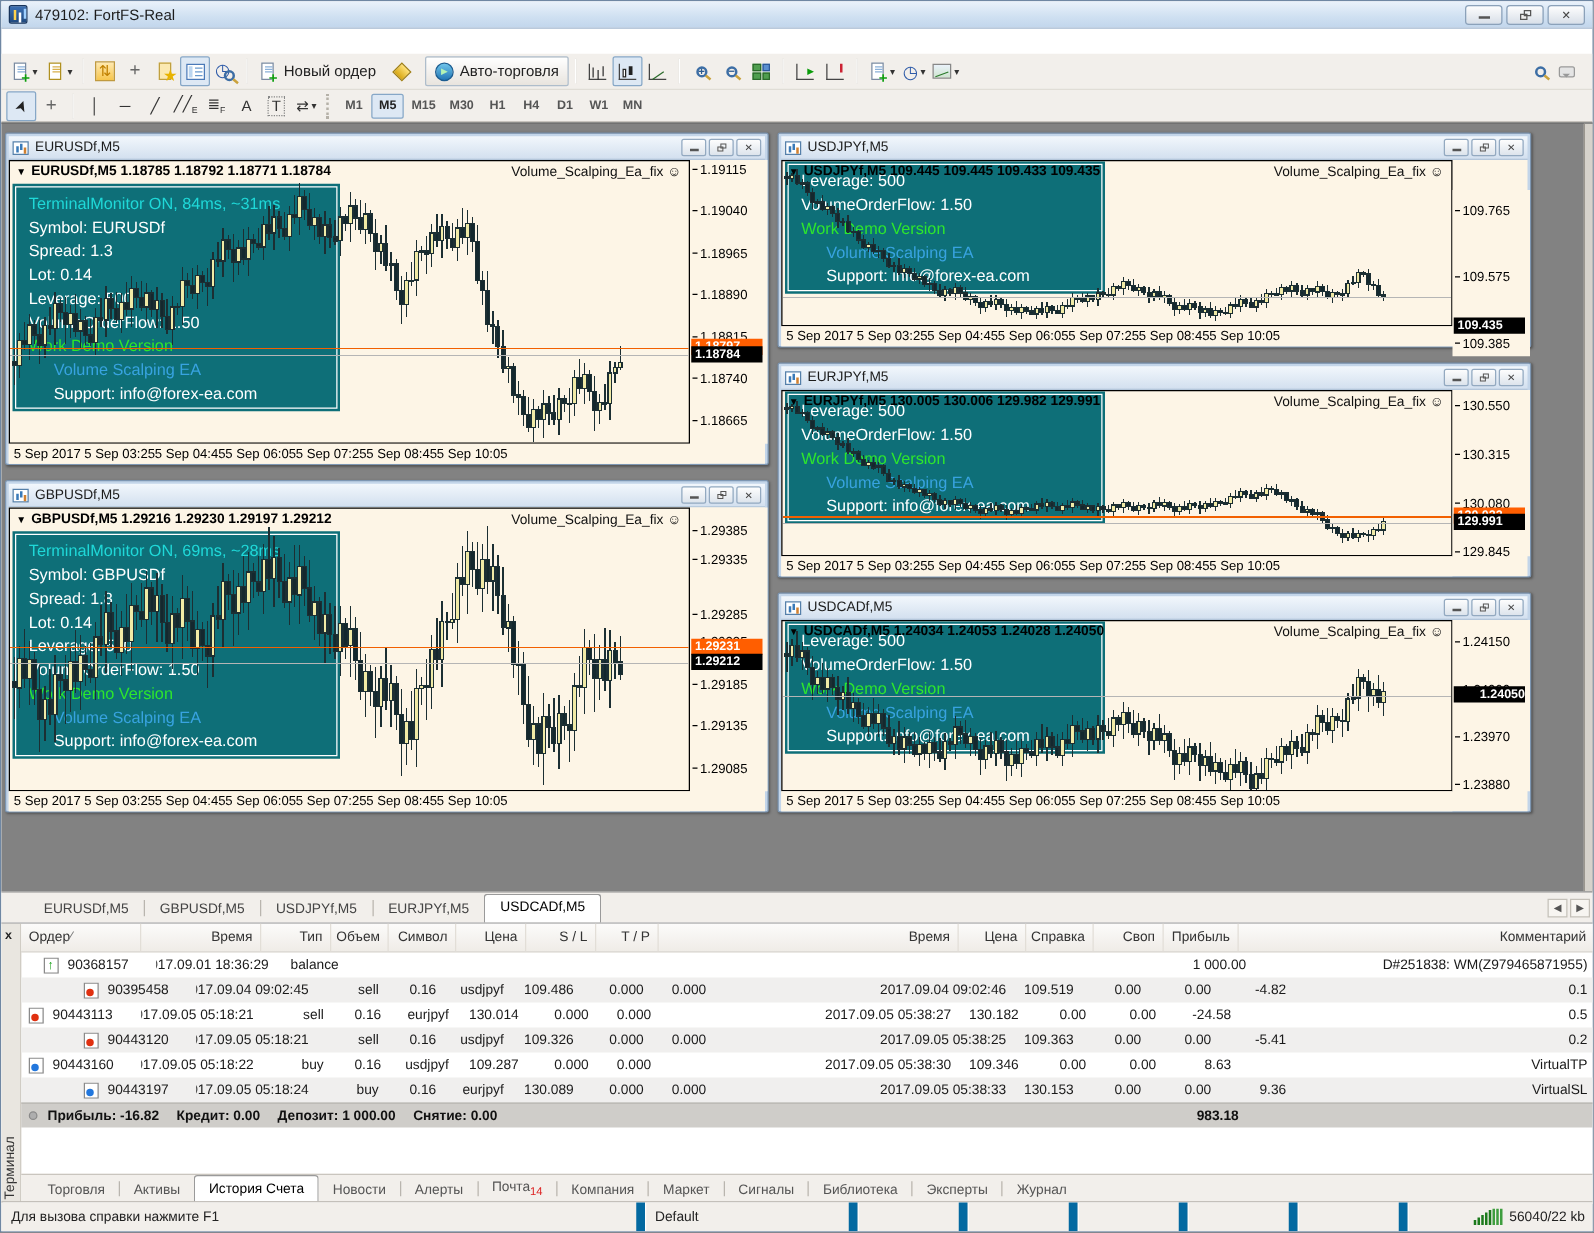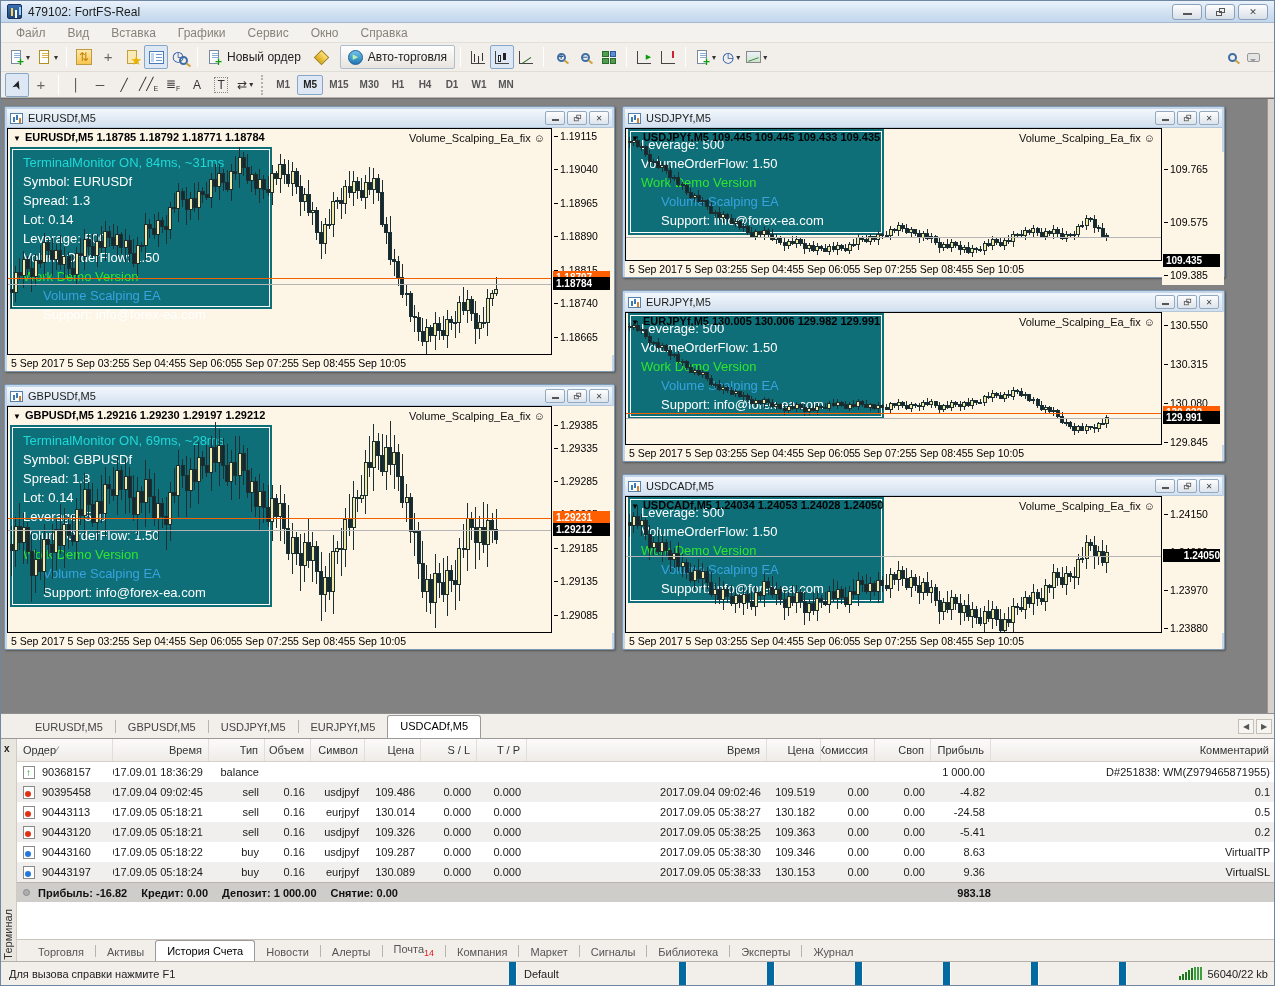--- a/index.html
+++ b/index.html
@@ -130,21 +130,21 @@
   .term-close { position:absolute; left:3px; top:4px; font-size:10px; font-weight:bold; color:#222; }
   .term-side-label { position:absolute; left:1px; bottom:4px; writing-mode:vertical-rl; transform:rotate(180deg);
     font-size:11px; color:#333; }
   .tbl { position:absolute; left:16px; top:0; right:0; }
   .tbl-row { display:grid; height:20px; align-items:center; font-size:11px; }
   .tbl-hdr { height:23px; background:linear-gradient(#fcfbfa,#efece7); border-bottom:1px solid #d5d1ca; color:#333; }
   .tbl-hdr .cell { border-right:1px solid #e2ded7; height:100%; display:flex; align-items:center; }
   .cell { padding:0 6px; overflow:hidden; white-space:nowrap; }
   .cell.r { justify-content:flex-end; text-align:right; display:flex; align-items:center; }
   .cell.l { justify-content:flex-start; display:flex; align-items:center; }
-  .tbl-row.alt { background:#f0efee; }
+  .tbl-row.alt { background:#f0efee;padding-left:44px; }
   .ord-ic { width:12px; height:13px; border:1px solid #8a8a8a; background:#fff; position:relative; margin-right:7px; flex:none; }
   .ord-ic.balance::after { content:"↑"; position:absolute; left:2px; top:0px; font-size:10px; font-weight:bold; color:#0d9c0d; }
   .ord-ic.sell::after, .ord-ic.buy::after { content:""; position:absolute; left:1px; bottom:1px; width:6px; height:6px; border-radius:50%; }
   .ord-ic.sell::after { background:#e03010; }
   .ord-ic.buy::after { background:#2277dd; }
   .summary { position:absolute; left:16px; right:0; top:143px; height:20px; background:#cfcdc9; border-top:1px solid #b8b5b0;
     display:flex; align-items:center; font-weight:bold; font-size:11px; color:#111; }
   .summary .dot { width:7px; height:7px; border-radius:50%; background:#aeaeae; border:1px solid #8a8a8a; margin:0 8px 0 6px; }
   .summary span { margin-right:14px; }
   .summary .bal { position:absolute; right:285px; margin:0; }
@@ -183,29 +183,20 @@
             <i></i>
             <b></b>
           </span>
         </div>
       <div class="wbtn">
           <span>✕</span>
         </div>
     </div>
   </div>
 
-  <div class="menubar" id="menubar">
-      <div class="menu-item">Файл</div>
-      <div class="menu-item">Вид</div>
-      <div class="menu-item">Вставка</div>
-      <div class="menu-item">Графики</div>
-      <div class="menu-item">Сервис</div>
-      <div class="menu-item">Окно</div>
-      <div class="menu-item">Справка</div>
-    </div>
 
   <div class="toolbar tb1">
     <div class="tb-btn">
         <span class="ic">
           <span class="doc">
             <i></i>
           </span>
           <span class="plus">+</span>
         </span>
         <span class="drop">▾</span>
@@ -388,21 +379,21 @@
               <span class="glyph-restore">
                 <i></i>
                 <b></b>
               </span>
             </div>
             <div class="cwbtn">✕</div>
           </div>
         </div>
         <div class="chart-body" style="height: 243px;">
           <div class="plot" style="width: 545px; height: 227px;">
-            <div class="overlay" style="left: 4px; top: 20px; width: 258px; height: 158px;">
+            <div class="overlay" style="left: 4px; top: 20px; width: 258px; height: 178px;">
               <div class="ov-line" style="color: rgb(31, 216, 216);">TerminalMonitor ON, 84ms, ~31ms</div>
               <div class="ov-line" style="color: rgb(255, 255, 255);">Symbol: EURUSDf</div>
               <div class="ov-line" style="color: rgb(255, 255, 255);">Spread: 1.3</div>
               <div class="ov-line" style="color: rgb(255, 255, 255);">Lot: 0.14</div>
               <div class="ov-line" style="color: rgb(255, 255, 255);">Leverage: 500</div>
               <div class="ov-line" style="color: rgb(255, 255, 255);">VolumeOrderFlow: 1.50</div>
               <div class="ov-line" style="color: rgb(45, 230, 45);">Work Demo Version</div>
               <div class="ov-line ind" style="color: rgb(56, 163, 224);">Volume Scalping EA</div>
               <div class="ov-line ind" style="color: rgb(255, 255, 255);">Support: info@forex-ea.com</div>
             </div>
@@ -948,21 +939,21 @@
               <rect x="482.55499999999995" y="113.4" width="3" height="9.2" fill="#14282e" stroke="#1c2f33"></rect>
               <line x1="488.1275" x2="488.1275" y1="101.7" y2="136.8" stroke="#1c2f33"></line>
               <rect x="486.6275" y="122.6" width="3" height="9.9" fill="#14282e" stroke="#1c2f33"></rect>
               <line x1="0" x2="543" y1="111.2" y2="111.2" stroke="#f26000"></line>
               <line x1="0" x2="543" y1="123.9" y2="123.9" stroke="#b5b5b5"></line>
             </svg>
           </div>
           <div class="paxis" style="left: 545px; width: 62px; height: 227px;">
             <div class="pax-lbl" style="top: 13px;">1.29385</div>
             <div class="pax-lbl" style="top: 35.5179px;">1.29335</div>
-            <div class="pax-lbl" style="top: 69px;">1.29285</div>
+            <div class="pax-lbl" style="top: 80px;">1.29285</div>
             <div class="pax-lbl" style="top: 102.482px;">1.29235</div>
             <div class="pax-lbl" style="top: 135.964px;">1.29185</div>
             <div class="pax-lbl" style="top: 169.446px;">1.29135</div>
             <div class="pax-lbl" style="top: 202.929px;">1.29085</div>
             <div class="badge ask" style="top: 104.661px;">1.29231</div>
             <div class="badge bid" style="top: 117.384px;">1.29212</div>
           </div>
           <div class="taxis" style="left: 0px; top: 227px; width: 545px; height: 16px;">
             <div class="tax-lbl" style="left: 4px;">5 Sep 2017</div>
             <div class="tax-lbl" style="left: 60.4px;">5 Sep 03:25</div>
@@ -1861,26 +1852,26 @@
           <div class="cell l">Ордер<span style="color: rgb(119, 119, 119);"> ∕</span></div>
           <div class="cell r">Время</div>
           <div class="cell r">Тип</div>
           <div class="cell r">Объем</div>
           <div class="cell r">Символ</div>
           <div class="cell r">Цена</div>
           <div class="cell r">S / L</div>
           <div class="cell r">T / P</div>
           <div class="cell r">Время</div>
           <div class="cell r">Цена</div>
-          <div class="cell r">Комиссия</div>
+          <div class="cell r">Справка</div>
           <div class="cell r">Своп</div>
           <div class="cell r">Прибыль</div>
           <div class="cell r">Комментарий</div>
         </div>
-        <div class="tbl-row" style="grid-template-columns: 96px 96px 56px 46px 54px 56px 56px 50px 240px 54px 54px 56px 60px minmax(0px, 1fr);">
+        <div class="tbl-row" style="grid-template-columns: 96px 96px 56px 46px 54px 56px 56px 50px 240px 54px 54px 56px 60px minmax(0px, 1fr); padding-left: 12px;">
           <div class="cell l">
             <i class="ord-ic balance"></i>
             <span>90368157</span>
           </div>
           <div class="cell r">2017.09.01 18:36:29</div>
           <div class="cell r">balance</div>
           <div class="cell r"></div>
           <div class="cell r"></div>
           <div class="cell r"></div>
           <div class="cell r"></div>

